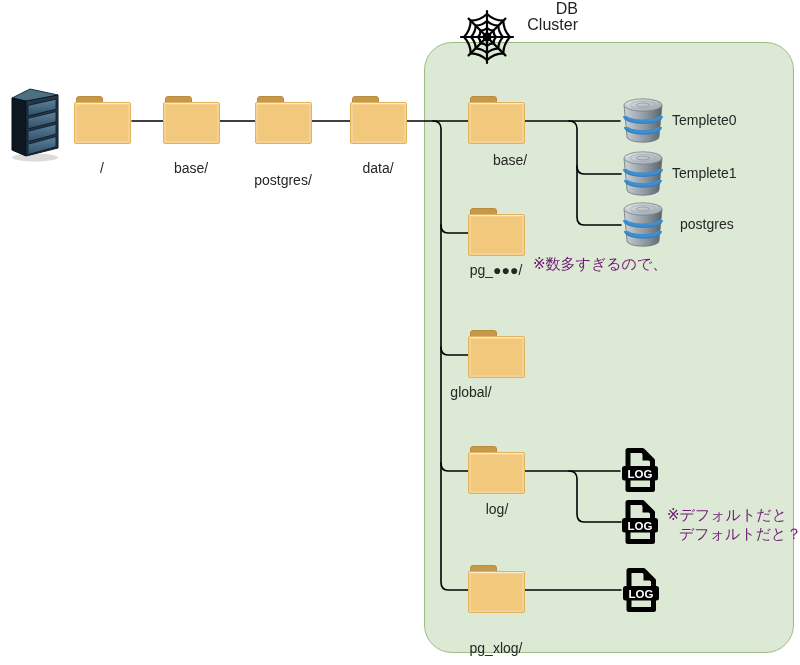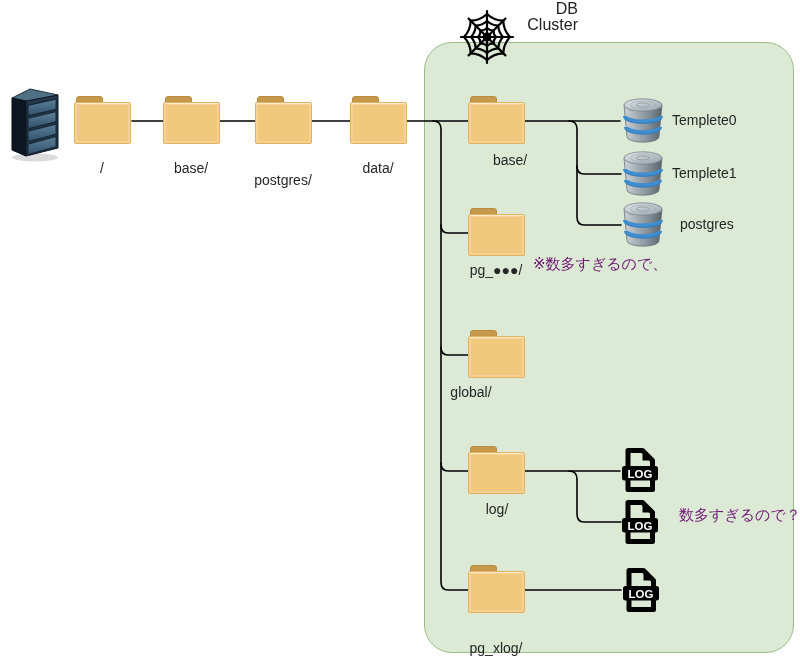--- a/index.html
+++ b/index.html
@@ -188,16 +188,17 @@
     <path d="M8,3.5 H22.5 L32.5,13.5 V42.5 H8 Z" fill="none" stroke="#000" stroke-width="5" stroke-linejoin="round"></path>
     <path d="M22.5,3.5 V13.5 H32.5 Z" fill="#000"></path>
     <rect x="2" y="19" width="36" height="14.5" rx="2.5" fill="#000"></rect>
     <text x="20" y="30.5" text-anchor="middle" font-family="Liberation Sans, sans-serif" font-weight="bold" font-size="11.5" fill="#fff">LOG</text>
   </svg>
 
   <div class="note" style="left:533px;top:254px">
     <div>※数多すぎるので、</div>
   </div>
   <div class="note" style="left:667px;top:505px;line-height:19px">
-    <div class="indent">数多すぎるので？</div>
+    <div>※デフォルトだと</div>
+    <div class="indent">デフォルトだと？</div>
   </div>
 
 </div>
 
 </body></html>

